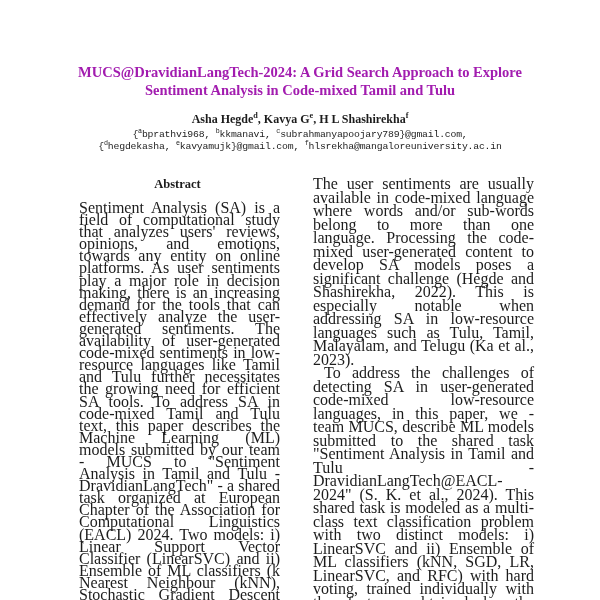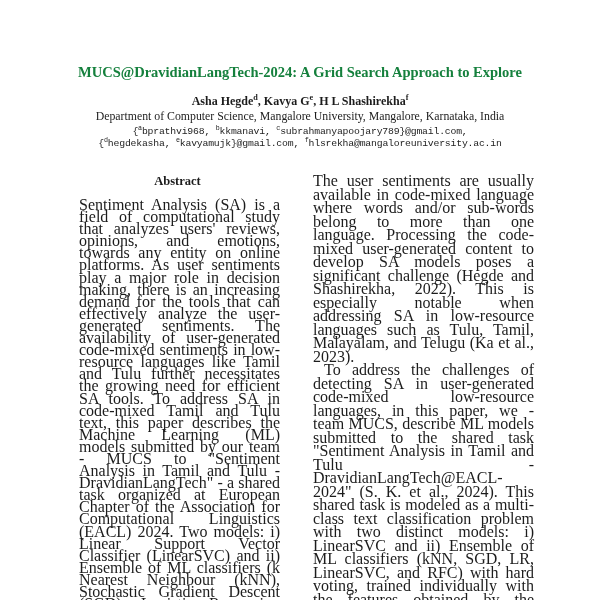--- a/index.html
+++ b/index.html
@@ -18,21 +18,21 @@
     font-family: "Liberation Serif", serif;
   }
   .header {
     padding-top: 63px;
     text-align: center;
   }
   .title {
     font-size: 14.5px;
     font-weight: bold;
     line-height: 18px;
-    color: #15803d;
+    color: #a21caf;
   }
   .authors {
     margin-top: 13px;
     font-size: 12px;
     font-weight: bold;
     line-height: 14px;
   }
   .affiliation {
     margin-top: 1px;
     font-size: 11.8px;
@@ -82,25 +82,25 @@
   }
 </style>
 </head>
 <body>
 
 <div class="page">
 
   <div class="header">
     <div class="title">
       <div>MUCS@DravidianLangTech-2024: A Grid Search Approach to Explore</div>
+      <div>Sentiment Analysis in Code-mixed Tamil and Tulu</div>
     </div>
     <div class="authors">
       <div>Asha Hegde<sup>d</sup>, Kavya G<sup>e</sup>, H L Shashirekha<sup>f</sup></div>
     </div>
-    <div class="affiliation">Department of Computer Science, Mangalore University, Mangalore, Karnataka, India</div>
     <div class="emails">
       <div>{<sup>a</sup>bprathvi968, <sup>b</sup>kkmanavi, <sup>c</sup>subrahmanyapoojary789}@gmail.com,</div>
       <div>{<sup>d</sup>hegdekasha, <sup>e</sup>kavyamujk}@gmail.com, <sup>f</sup>hlsrekha@mangaloreuniversity.ac.in</div>
     </div>
   </div>
 
   <div class="columns">
 
     <div class="col-left">
       <div class="abstract-heading">Abstract</div>

